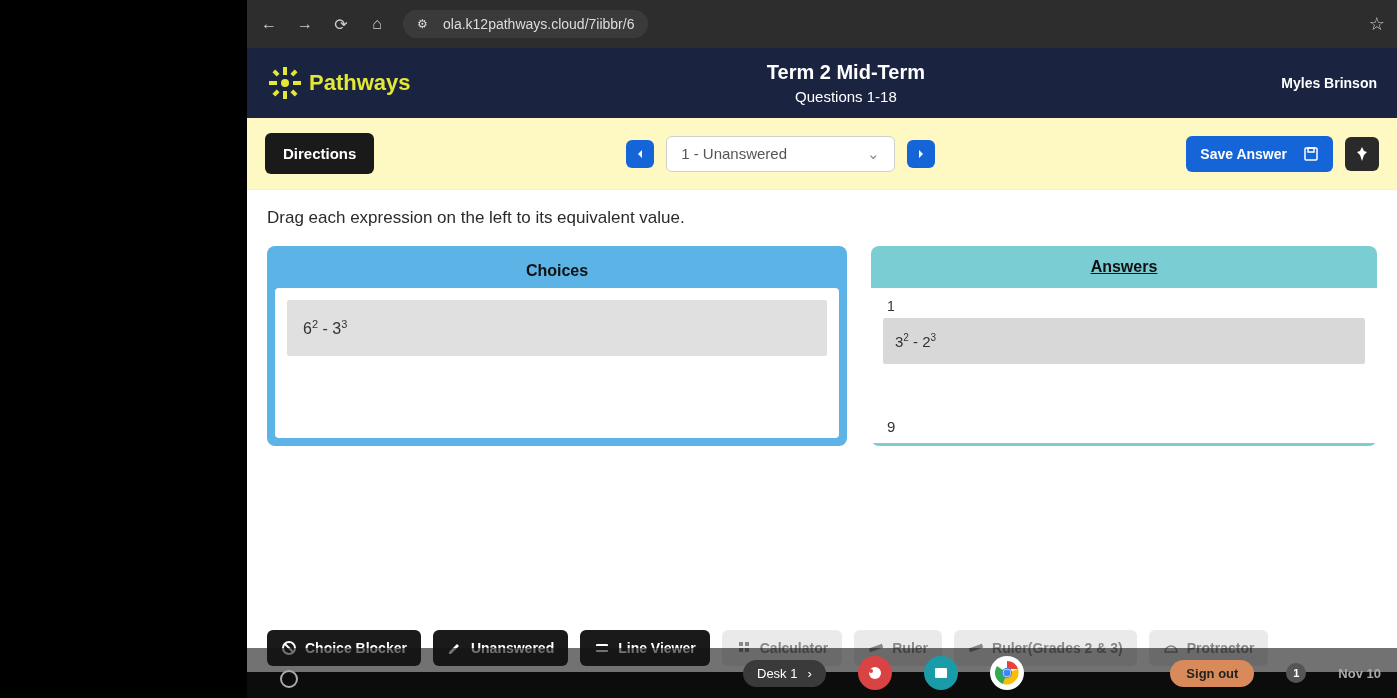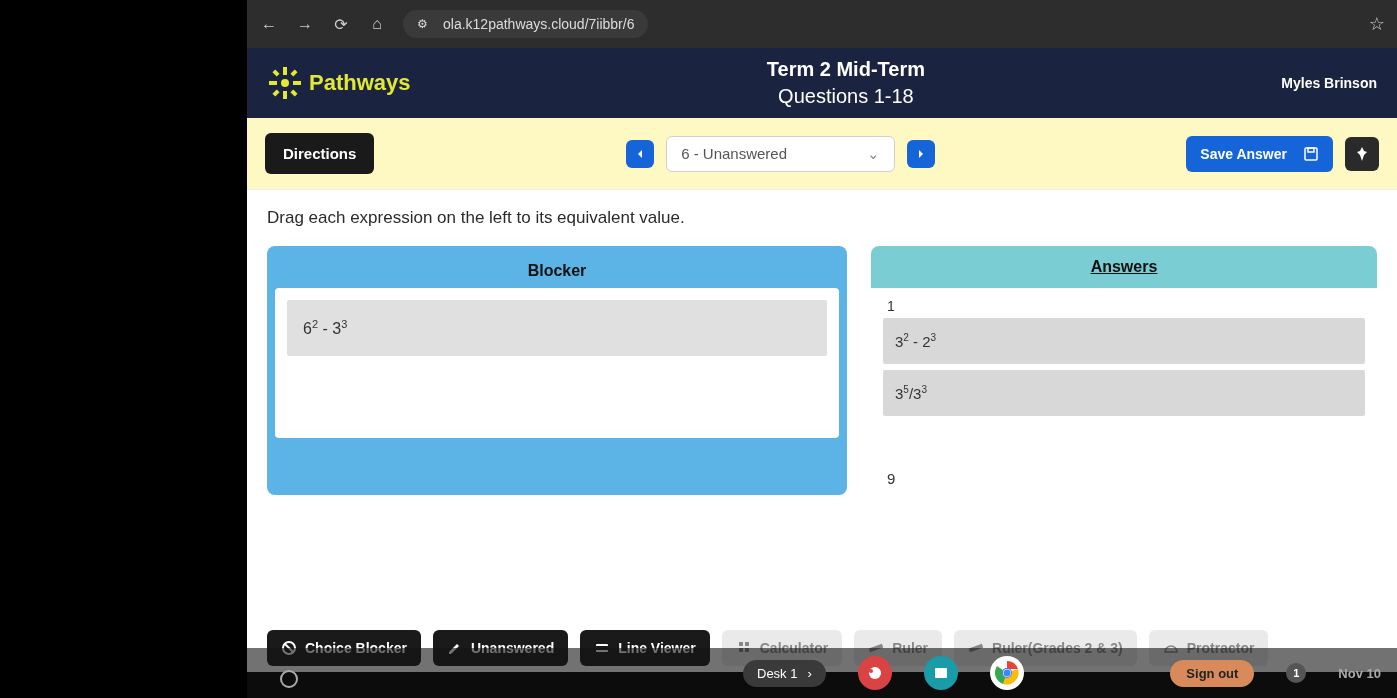--- a/index.html
+++ b/index.html
@@ -11,21 +11,21 @@
 .url-box .site-icon { width: 16px; font-size: 12px; }
 .star { margin-left: auto; color: #ccc; font-size: 18px; }
 
 .app-header { background: linear-gradient(#1a2340, #1a2340); height: 70px; margin-left: 247px; display: flex; align-items: center; padding: 0 20px; color: #fff; }
 .logo { display: flex; align-items: center; gap: 6px; }
 .logo-icon { width: 36px; height: 36px; position: relative; }
 .logo-icon svg { width: 100%; height: 100%; }
 .logo-text { color: #e2e833; font-weight: bold; font-size: 22px; }
 .header-center { flex: 1; text-align: center; }
 .header-title { font-weight: bold; font-size: 20px; }
-.header-sub { font-size: 20px; margin-top: 4px; }
+.header-sub { font-size: 15px; margin-top: 4px; }
 .user-name { font-size: 14px; font-weight: bold; }
 
 .controls-bar { background: #fef9c3; margin-left: 247px; height: 72px; display: flex; align-items: center; padding: 0 18px; gap: 12px; border-bottom: 1px solid #eee; }
 .directions-btn { background: #1a1a1a; color: #fff; border: none; padding: 12px 18px; border-radius: 6px; font-weight: bold; font-size: 15px; cursor: pointer; }
 .spacer { flex: 1; }
 .nav-arrow { background: #1565d8; color: #fff; width: 28px; height: 28px; border-radius: 6px; border: none; display: flex; align-items: center; justify-content: center; cursor: pointer; }
 .nav-arrow svg { width: 10px; height: 10px; fill: #fff; }
 .question-select { border: 1px solid #d0d0d0; border-radius: 6px; padding: 8px 14px; font-size: 15px; color: #555; display: flex; align-items: center; gap: 80px; cursor: pointer; background: #fff; }
 .question-select .chev { color: #888; }
 .save-btn { background: #1565d8; color: #fff; border: none; padding: 10px 14px; border-radius: 6px; font-size: 14px; font-weight: bold; display: flex; align-items: center; gap: 16px; cursor: pointer; }
@@ -116,21 +116,21 @@
 
 <div class="controls-bar">
   <button class="directions-btn">Directions</button>
   <div class="spacer"></div>
   <button class="nav-arrow">
     <svg viewBox="0 0 10 10">
         <path d="M7 1 L3 5 L7 9 Z"></path>
       </svg>
   </button>
   <div class="question-select">
-    <span>6 - Unanswered</span>
+    <span>1 - Unanswered</span>
     <span class="chev">⌄</span>
   </div>
   <button class="nav-arrow">
     <svg viewBox="0 0 10 10">
         <path d="M3 1 L7 5 L3 9 Z"></path>
       </svg>
   </button>
   <div class="spacer"></div>
   <button class="save-btn">
     <span>Save Answer</span>
@@ -143,41 +143,36 @@
     <svg width="16" height="16" viewBox="0 0 16 16" fill="#fff">
         <path d="M8 1 L10 5 L13 6 L10 9 L8 15 L6 9 L3 6 L6 5 Z"></path>
       </svg>
   </button>
 </div>
 
 <div class="content">
   <div class="prompt">Drag each expression on the left to its equivalent value.</div>
   <div class="panels">
     <div class="panel choices-panel">
-      <div class="choices-header">Blocker</div>
+      <div class="choices-header">Choices</div>
       <div class="choices-inner">
         <div class="choice-item">
           <span>6</span><sup>2</sup><span> - </span><span>3</span><sup>3</sup>
         </div>
       </div>
     </div>
     <div class="panel answers-panel">
       <div class="answers-header">Answers</div>
       <div class="answers-inner">
         <div class="answer-row">
           <div class="answer-num">1</div>
           <div class="answer-drop">
             <span>3</span><sup>2</sup><span> - </span><span>2</span><sup>3</sup>
           </div>
         </div>
-        <div class="answer-row">
-          <div class="answer-drop">
-            <span>3</span><sup>5</sup><span>/</span><span>3</span><sup>3</sup>
-          </div>
-        </div>
       </div>
       <div class="answer-spacer"></div>
       <div class="answer-num2">9</div>
     </div>
   </div>
 </div>
 
 <div class="tools-bar">
   <button class="tool-btn tool-dark">
     <span class="tool-icon">

